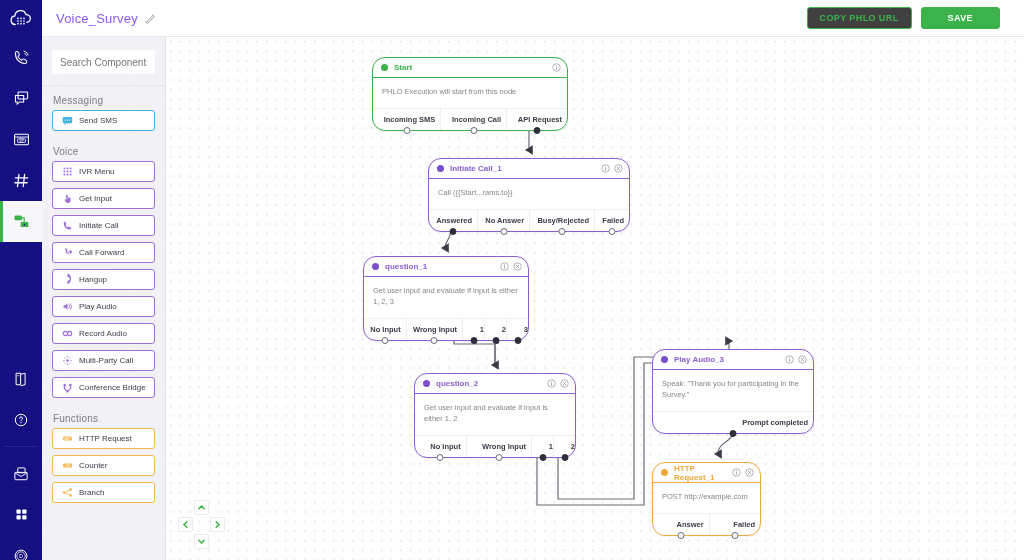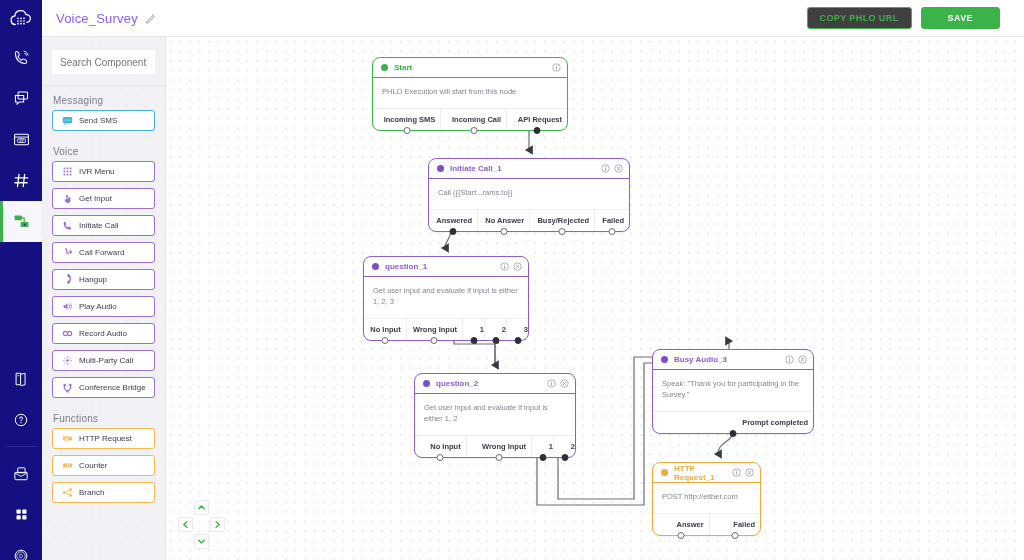--- a/index.html
+++ b/index.html
@@ -85,21 +85,21 @@
   .canvas {
     position: absolute; left: 166px; top: 37px; width: 858px; height: 523px;
     background: #ffffff;
     background-image: radial-gradient(#e9e9f0 0.9px, transparent 0.9px);
     background-size: 9.6px 9.6px; overflow: hidden; z-index: 10;
   }
   .edges { position: absolute; left: 0; top: 0; width: 858px; height: 523px; }
 
   
   .node {
-    position: absolute; background: #fff; border-radius: 8px; z-index: 5;
+    position: absolute; background: #fff; border-radius: 13px; z-index: 5;
     box-shadow: 0 1px 2px rgba(0,0,0,.05);
   }
   .node.green  { border: 1px solid #3bb34a; }
   .node.purple { border: 1px solid #8b5fd0; }
   .node.orange { border: 1px solid #f0a93c; }
   .node-head {
     height: 20px; display: flex; align-items: center; padding: 0 6px 0 8px;
     font-size: 8px; font-weight: bold;
   }
   .node.green  .node-head { border-bottom: 1px solid #3bb34a; color: #3bb34a; }
@@ -583,21 +583,21 @@
             </div>
             <div class="port filled num">
               <span>2</span>
               <span class="knob"></span>
             </div>
           </div>
         </div>
         <div class="node purple" style="left: 486px; top: 312px; width: 162px;">
           <div class="node-head">
             <span class="dotmark"></span>
-            <span>Busy Audio_3</span>
+            <span>Play Audio_3</span>
             <span class="head-spacer"></span>
             <span class="hicon">
               <svg width="9" height="9" viewBox="0 0 12 12">
                 <circle cx="6" cy="6" r="5" fill="none" stroke="#9a9aa8" stroke-width="1"></circle>
                 <path d="M6 5.2v3.3" stroke="#9a9aa8" stroke-width="1.1" stroke-linecap="round"></path>
                 <circle cx="6" cy="3.4" r=".65" fill="#9a9aa8"></circle>
               </svg>
             </span>
             <span class="hicon">
               <svg width="9" height="9" viewBox="0 0 12 12">
@@ -626,21 +626,21 @@
                 <circle cx="6" cy="3.4" r=".65" fill="#9a9aa8"></circle>
               </svg>
             </span>
             <span class="hicon">
               <svg width="9" height="9" viewBox="0 0 12 12">
                 <circle cx="6" cy="6" r="5" fill="none" stroke="#9a9aa8" stroke-width="1"></circle>
                 <path d="M4.2 4.2 7.8 7.8M7.8 4.2 4.2 7.8" stroke="#9a9aa8" stroke-width="1" stroke-linecap="round"></path>
               </svg>
             </span>
           </div>
-          <div class="node-body">POST http://either.com</div>
+          <div class="node-body">POST http://example.com</div>
           <div class="node-ports">
             <div class="port">
               <span>Answer</span>
               <span class="knob"></span>
             </div>
             <div class="port">
               <span>Failed</span>
               <span class="knob"></span>
             </div>
           </div>

